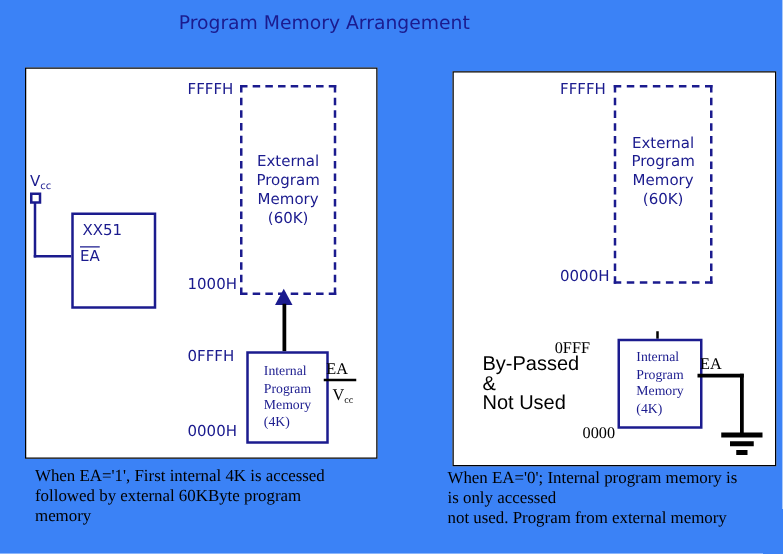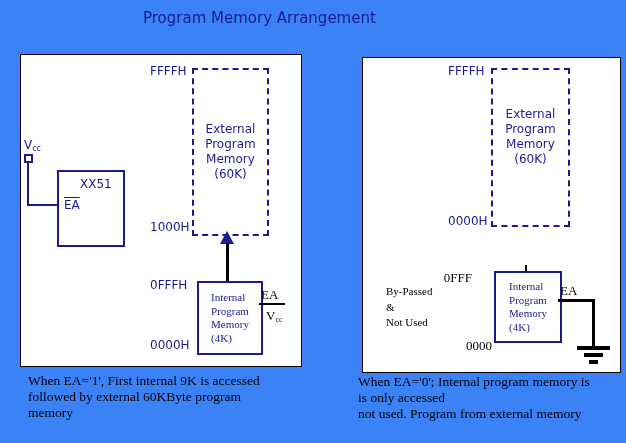--- a/index.html
+++ b/index.html
@@ -11,26 +11,26 @@
   .navy{color:#1b1b8e;}
   .title{font-size:15px;color:#1b1b8e;white-space:nowrap;}
   .panel{border:1.5px solid #000;background:#fff;}
   .addr{font-size:12px;color:#1b1b8e;text-align:left;white-space:nowrap;}
   .addr-serif{font-size:13px;color:#000;font-family:"Liberation Serif",serif;text-align:right;white-space:nowrap;}
   .membox-dashed{border:2px dashed #1b1b8e;background:#fff;display:flex;align-items:center;justify-content:center;}
   .membox-solid{border:2px solid #1b1b8e;background:#fff;display:flex;align-items:center;justify-content:center;}
   .memlabel{font-size:12px;line-height:15px;color:#1b1b8e;text-align:center;}
   .memlabel-sm{font-size:11px;line-height:13.5px;color:#1b1b8e;font-family:Liberation Serif, serif;}
   .chipbox{border:2px solid #1b1b8e;background:#fff;}
-  .chipname{font-size:12px;color:#1b1b8e;padding:5px 0 0 21px;}
+  .chipname{font-size:12px;color:#1b1b8e;padding:5px 0 0 7px;}
   .chippin{font-size:12px;color:#1b1b8e;text-decoration:overline;margin:7px 0 0 5px;display:inline-block;}
   .wire-navy{background:#1b1b8e;}
   .wire-black{background:#000;}
   .serif-label{font-family:"Liberation Serif",serif;font-size:13px;color:#000;white-space:nowrap;}
-  .serif-note{font-family:Liberation Serif, serif;font-size:11px;line-height:15.5px;color:#000;white-space:nowrap;}
+  .serif-note{font-family:Liberation Sans, sans-serif;font-size:16px;line-height:15.5px;color:#000;white-space:nowrap;}
   .caption{font-family:"Liberation Serif",serif;font-size:13.5px;line-height:16px;color:#000;white-space:nowrap;}
   .subcc{font-size:8px;vertical-align:-2px;letter-spacing:0;}
   .vcc-square{width:5px;height:5px;border:2px solid #1b1b8e;background:#fff;}
   .arrowhead-up{width:0;height:0;border-left:7px solid transparent;border-right:7px solid transparent;border-bottom:13px solid #1b1b8e;}
 </style>
 </head>
 <body>
 
 <div id="canvas">
 
@@ -71,21 +71,21 @@
       <div>(4K)</div>
     </div>
   </div>
   <div class="abs addr" style="left:150px;top:338px;width:44px;">0000H</div>
 
   <div class="abs serif-label" style="left:261px;top:287px;">EA</div>
   <div class="abs wire-black" style="left:259px;top:303px;width:26px;height:2px;"></div>
   <div class="abs serif-label" style="left:266px;top:308px;"><span>V</span><span class="subcc">cc</span></div>
 
   <div class="abs caption" style="left:28px;top:373px;">
-    <div>When EA='1', First internal 9K is accessed</div>
+    <div>When EA='1', First internal 4K is accessed</div>
     <div>followed by external 60KByte program</div>
     <div>memory</div>
   </div>
 
   <div class="abs panel" style="left:362px;top:57px;width:257px;height:314px;"></div>
 
   <div class="abs addr" style="left:448px;top:64px;width:40px;">FFFFH</div>
   <div class="abs membox-dashed" style="left:491px;top:68px;width:75px;height:155px;padding-bottom:0;">
     <div class="memlabel" style="margin-bottom:22px;">
       <div>External</div>

